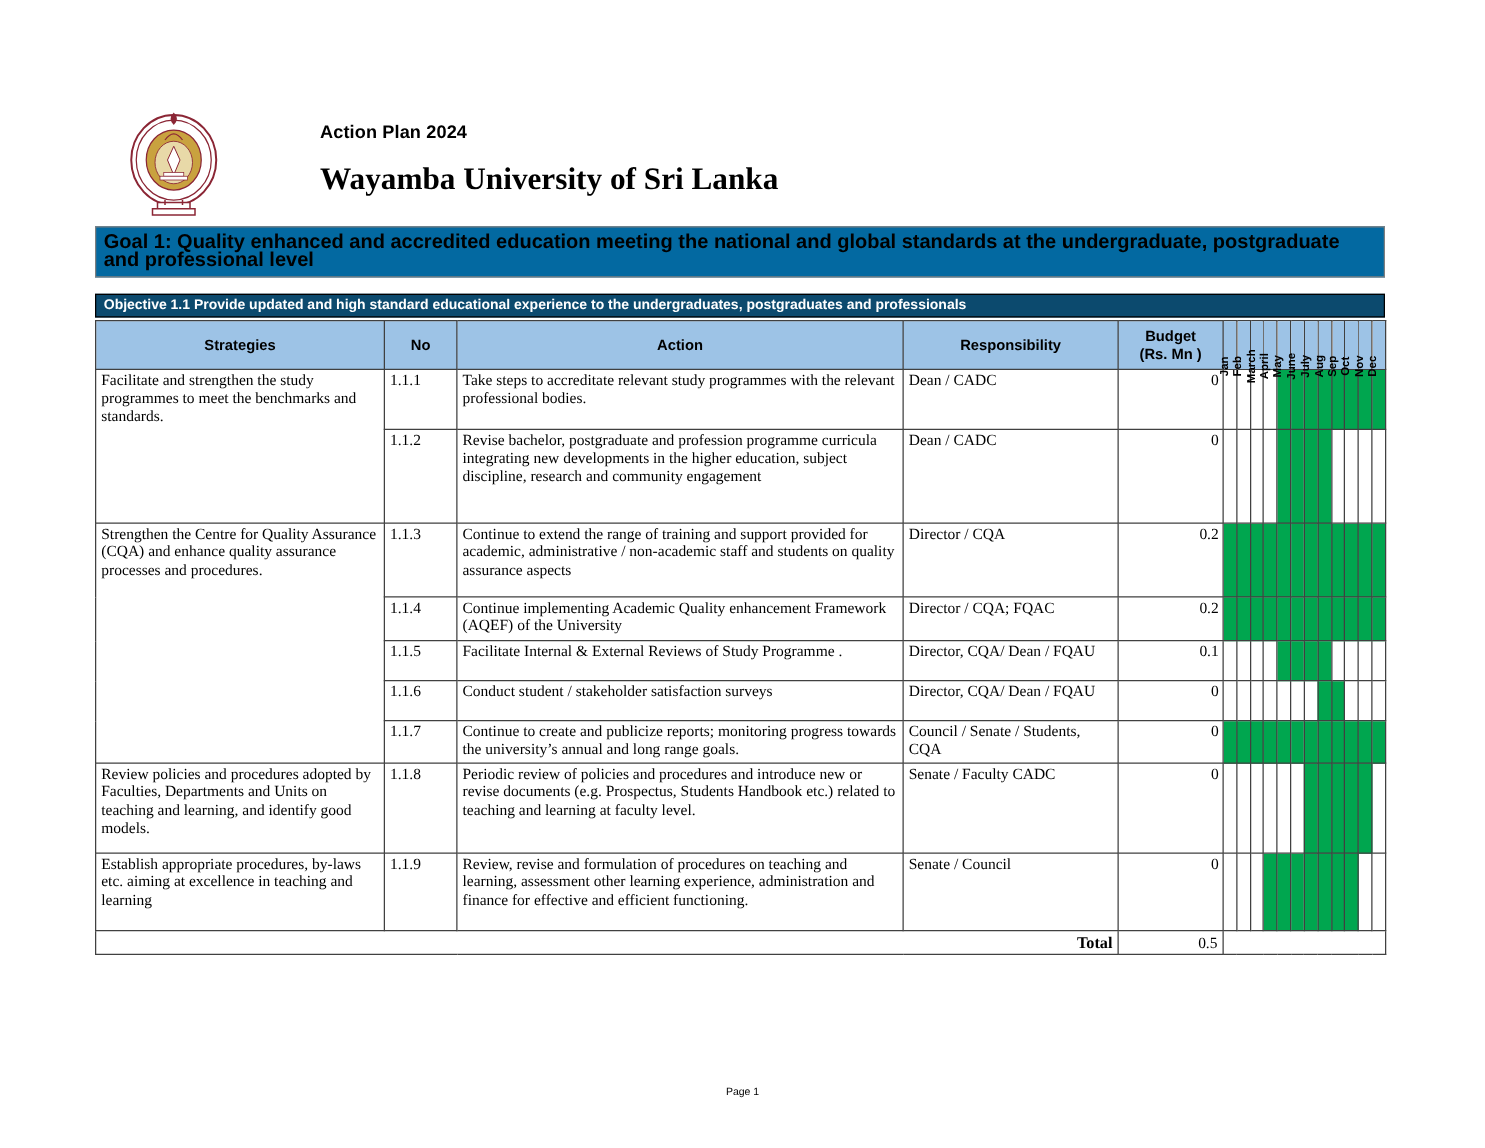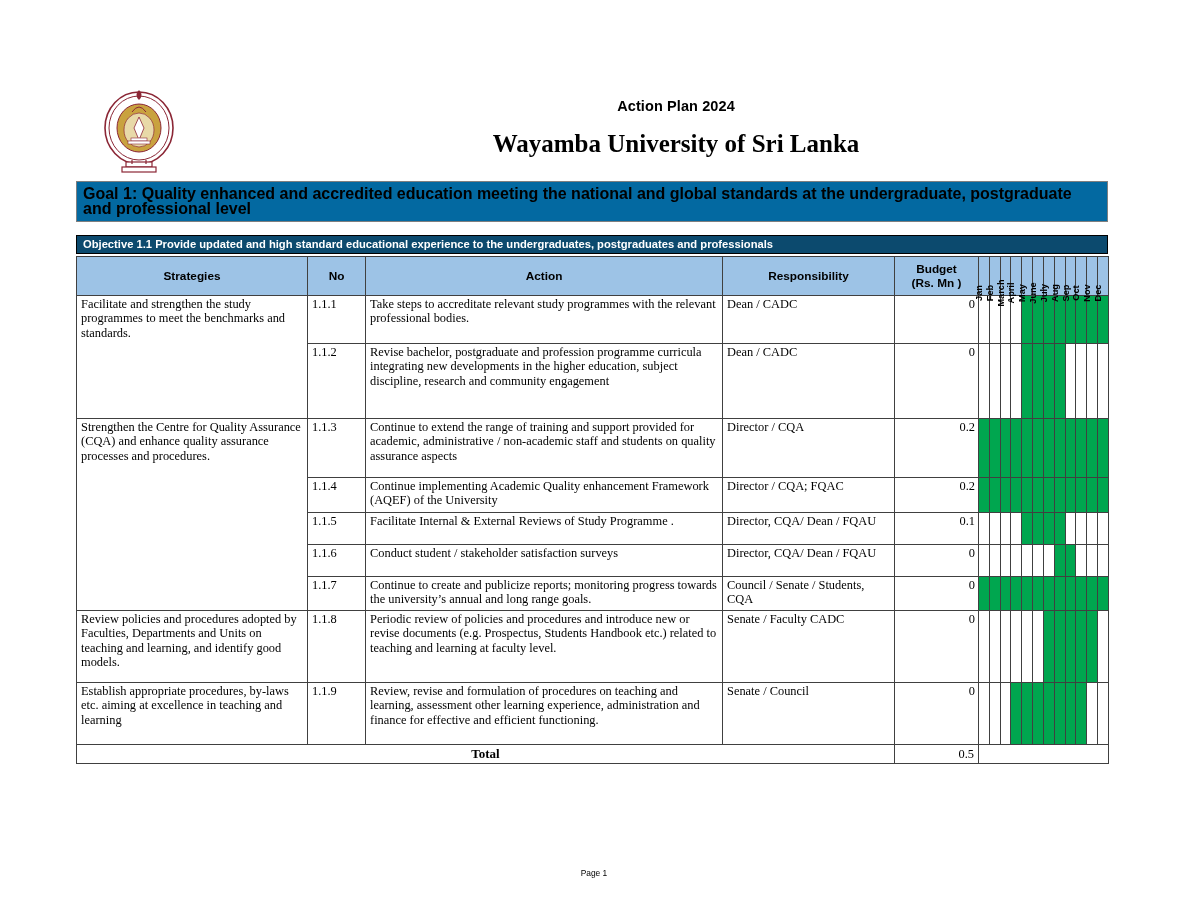--- a/index.html
+++ b/index.html
@@ -36,21 +36,21 @@
     left: 20px;
     top: 0px;
     width: 86px;
     height: 90px;
   }
   .title-block {
     position: absolute;
     left: 180px;
     top: 14px;
     width: 840px;
-    text-align: center;
+    text-align: left;
   }
   .title-small {
     font-family: "Liberation Sans", sans-serif;
     font-size: 14.5px;
     font-weight: bold;
     letter-spacing: 0.1px;
     color: #000;
   }
   .title-big {
     margin-top: 16px;
@@ -154,21 +154,21 @@
     line-height: 10px;
     color: #000;
   }
 
   td.num   { text-align: left; }
   td.budget{ text-align: right; padding-right: 5px; }
   td.mcell { padding: 0; border: 1px solid #595959; }
   td.mcell.on { background: #00A64F; }
 
   tr.total-row td {
-    text-align: center;
+    text-align: right;
     font-weight: bold;
     font-size: 13px;
     padding: 2px 4px;
   }
   tr.total-row td.budget {
     text-align: right;
     font-weight: normal;
     font-size: 12.4px;
   }
   tr.total-row td.blankm {

